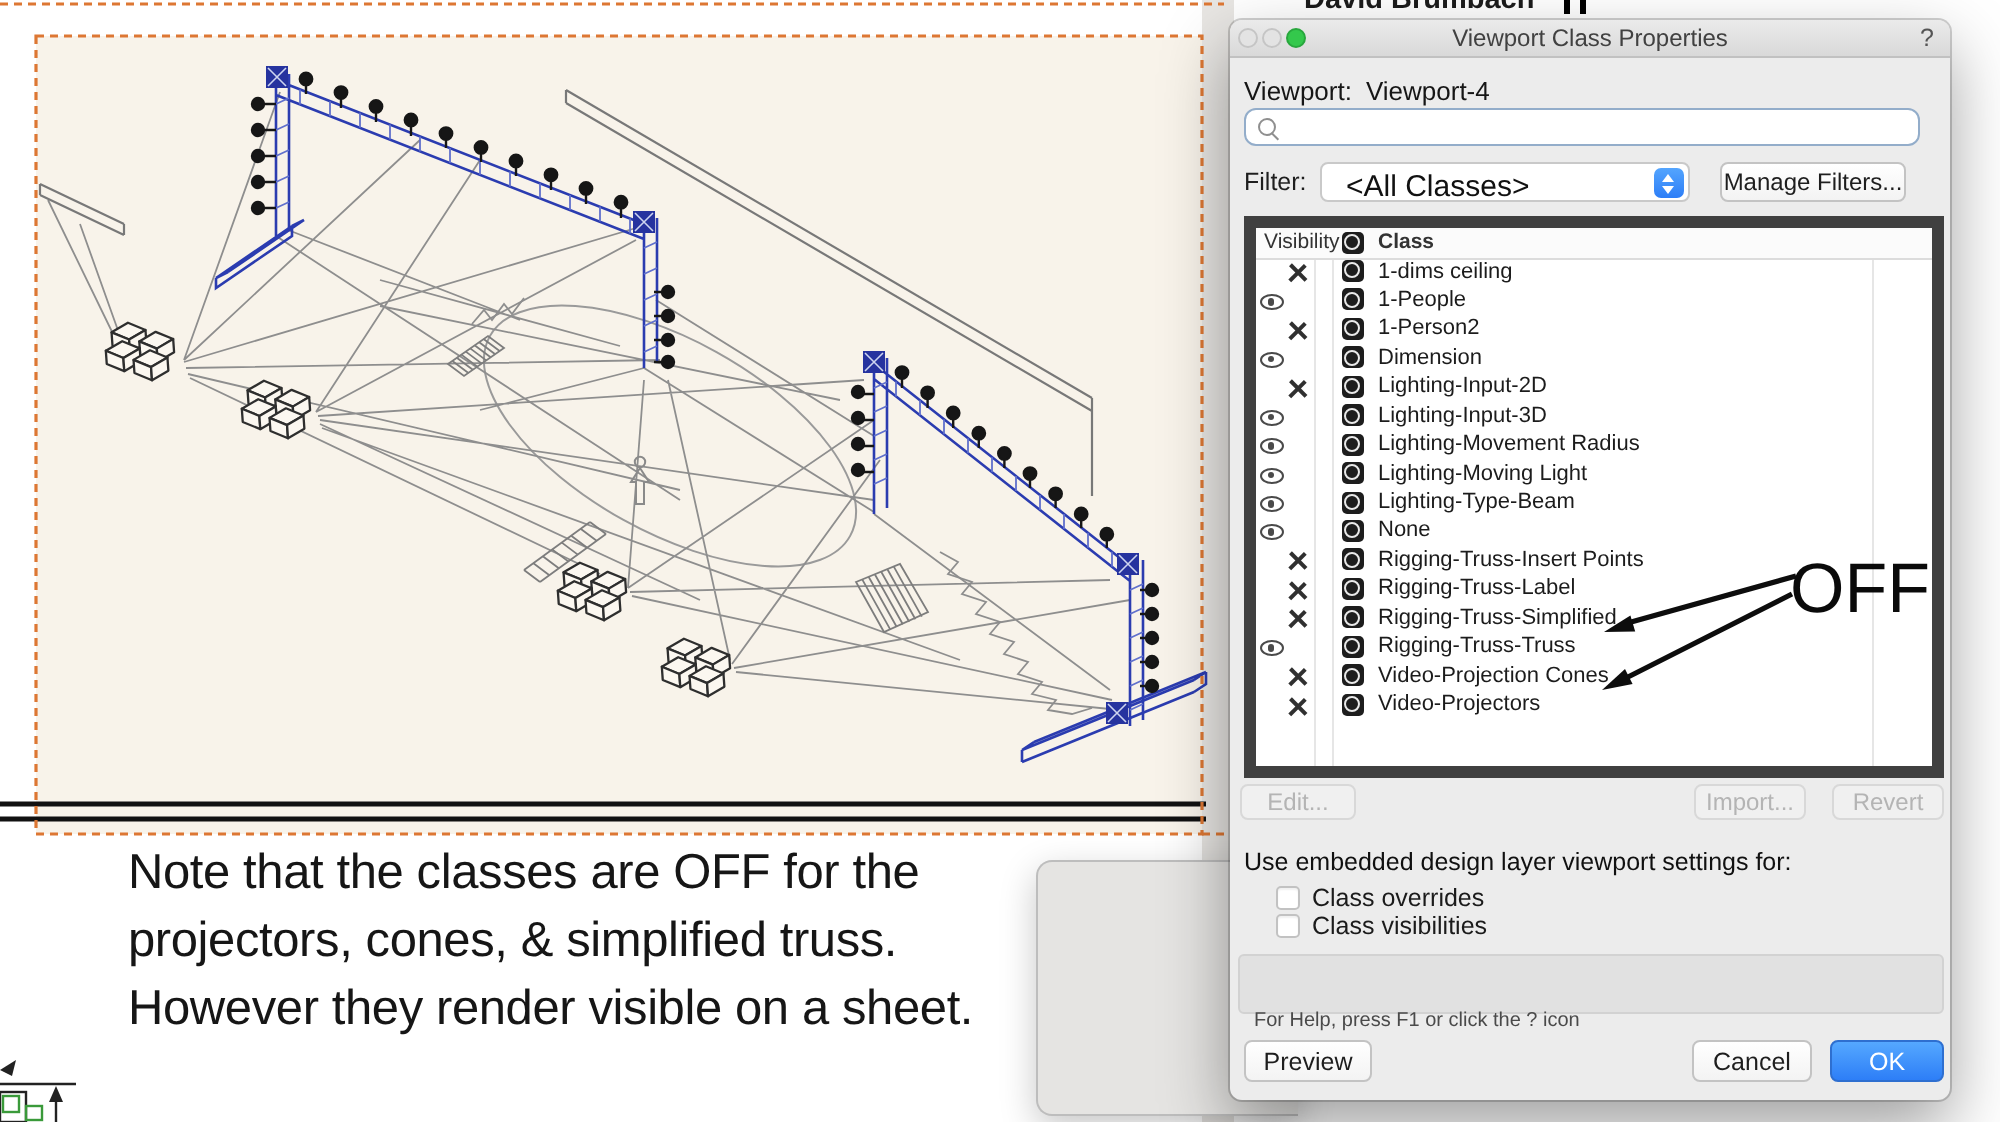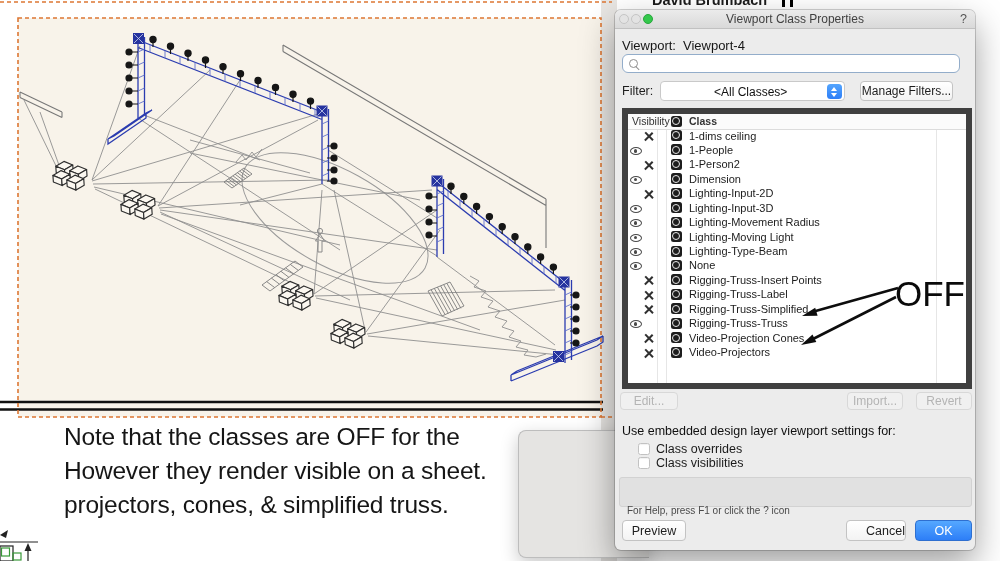--- a/index.html
+++ b/index.html
@@ -49,40 +49,40 @@
     position:absolute;left:7px;top:44px;width:338px;height:19px;box-sizing:border-box;
     background:#fff;border:1.5px solid #93adca;border-radius:6px;
   }
   .mag{position:absolute;left:6px;top:4px;width:7px;height:7px;border:1.4px solid #8f8f8f;border-radius:50%;}
   .mag::after{content:"";position:absolute;left:6.3px;top:6.3px;width:4.5px;height:1.4px;background:#8f8f8f;transform:rotate(45deg);transform-origin:0 0;}
   .flabel{position:absolute;left:7px;top:74px;font-size:12.5px;}
   .select{
     position:absolute;left:45px;top:71px;width:185px;height:20px;box-sizing:border-box;
     background:#fff;border:1px solid #c9c9c9;border-radius:4px;
   }
-  .select .selval{position:absolute;left:12px;top:2.5px;font-size:12px;color:#111;margin-left:41px;}
+  .select .selval{position:absolute;left:12px;top:2.5px;font-size:15px;color:#111;}
   .stepper{
     position:absolute;right:2px;top:2px;width:15px;height:15px;border-radius:3.5px;
     background:linear-gradient(#54a5fe,#2d7ef7);
   }
   .stepper::before{content:"";position:absolute;left:4px;top:2.5px;border-left:3.5px solid transparent;border-right:3.5px solid transparent;border-bottom:4px solid #fff;}
   .stepper::after{content:"";position:absolute;left:4px;bottom:2.5px;border-left:3.5px solid transparent;border-right:3.5px solid transparent;border-top:4px solid #fff;}
   .btn{
     position:absolute;box-sizing:border-box;display:block;
     background:linear-gradient(#ffffff,#f3f3f3);border:1px solid #c3c3c3;border-radius:4px;
     font-family:inherit;font-size:12px;color:#1e1e1e;text-align:center;padding:0;
   }
   .btn.disabled{color:#b4b4b4;background:#f0f0f0;border-color:#d8d8d8;}
   .btn.primary{background:linear-gradient(#55a8ff,#2d7ef7);border-color:#2e6fd0;color:#fff;text-align:center;}
   .btn-manage{left:245px;top:71px;width:93px;height:20px;}
   .btn-edit{left:5px;top:382px;width:58px;height:18px;}
   .btn-import{left:232px;top:382px;width:56px;height:18px;}
   .btn-revert{left:301px;top:382px;width:56px;height:18px;}
   .btn-preview{left:7px;top:510px;width:64px;height:21px;font-size:12.5px;}
-  .btn-cancel{left:231px;top:510px;width:60px;height:21px;font-size:12.5px;text-align:right;}
+  .btn-cancel{left:231px;top:510px;width:60px;height:21px;font-size:12.5px;}
   .btn-ok{left:300px;top:510px;width:57px;height:21px;font-size:12.5px;}
   
   .list{
     position:absolute;left:7px;top:98px;width:350px;height:281px;box-sizing:border-box;
     background:#fff;border:6px solid #404040;overflow:hidden;
   }
   .vsep{position:absolute;top:0;bottom:0;width:1px;background:#e6e6e6;}
   .vsep.s1{left:29px;} .vsep.s2{left:38px;} .vsep.s3{left:308px;}
   .lhead{position:absolute;left:0;top:0;right:0;height:15px;background:#fbfbfb;border-bottom:1px solid #dcdcdc;}
   .lhead .hvis{position:absolute;left:4px;top:1px;font-size:10.5px;color:#333;}
@@ -258,22 +258,22 @@
     <path fill="#222" stroke="none" d="M28,543 L24.5,551 L31.5,551 Z"></path>
     <path fill="#222" stroke="none" d="M0,535 L8,530 L6,538 Z"></path>
     <rect x="0" y="546" width="13" height="15"></rect>
     <rect x="1.5" y="548" width="8" height="8" stroke="#3a9a3a"></rect>
     <rect x="13" y="553" width="8" height="7" stroke="#3a9a3a"></rect>
   </g>
 </svg>
 
 <div class="note">
   <div>Note that the classes are OFF for the</div>
+  <div>projectors, cones, &amp; simplified truss.</div>
   <div>However they render visible on a sheet.</div>
-  <div>projectors, cones, &amp; simplified truss.</div>
 </div>
 
 <div class="authorname">David Brumbach</div>
 <div class="tickbar b1"></div>
 <div class="tickbar b2"></div>
 <div class="subwindow"></div>
 
 <div class="dialog">
   <div class="titlebar">
     <span class="tl tl1"></span>

